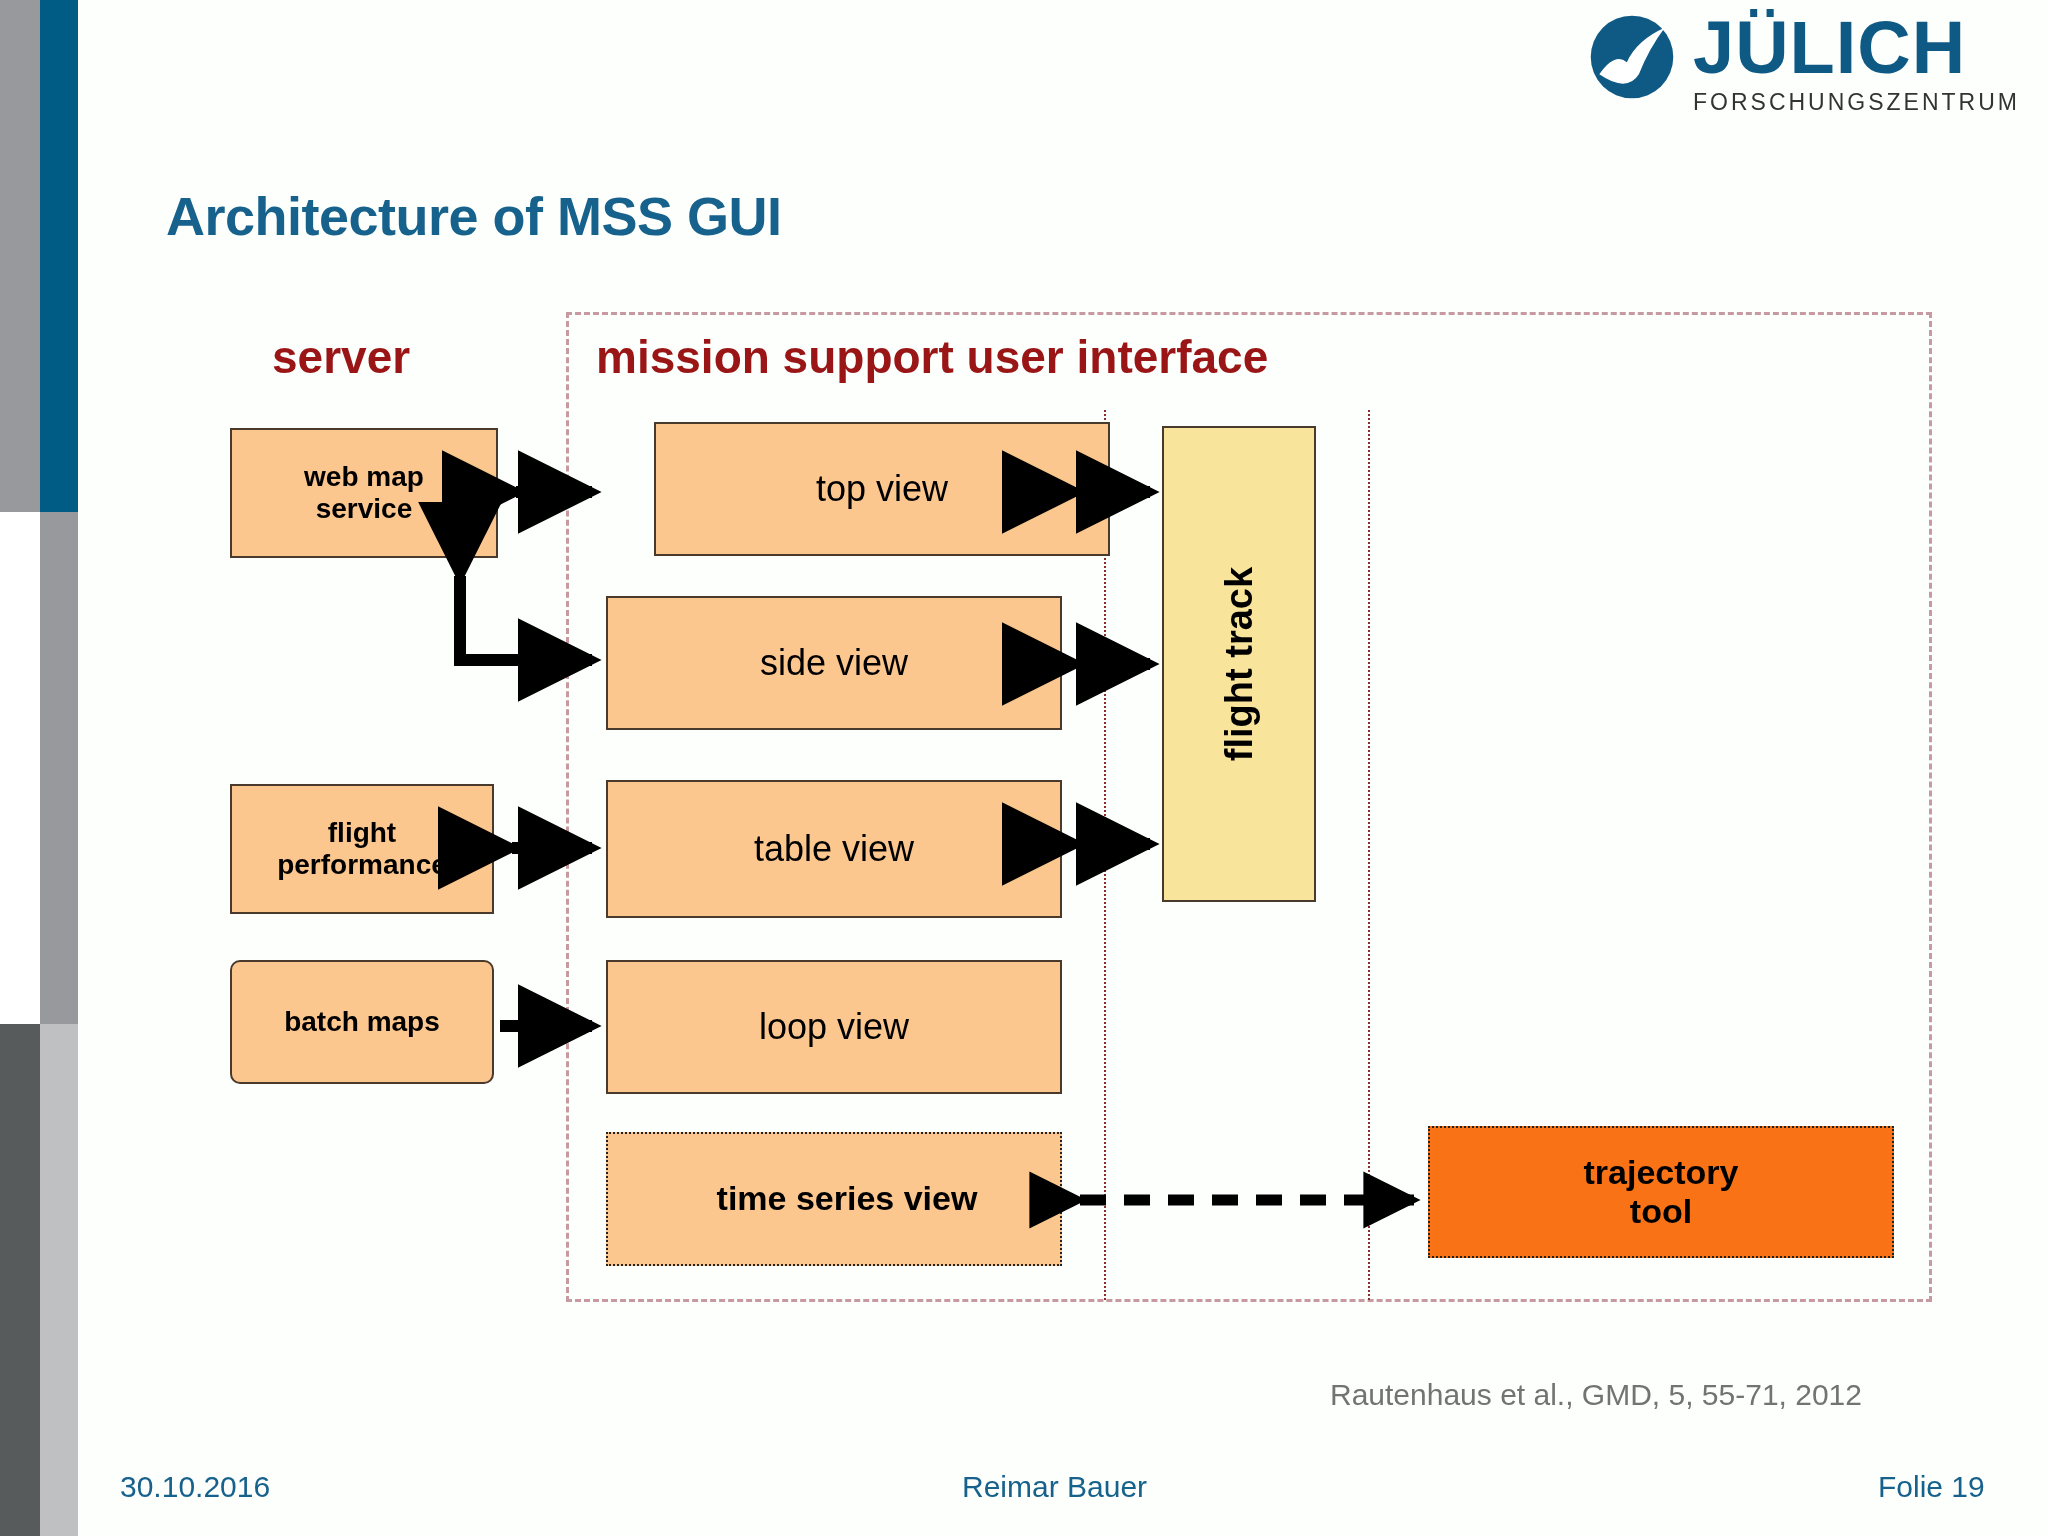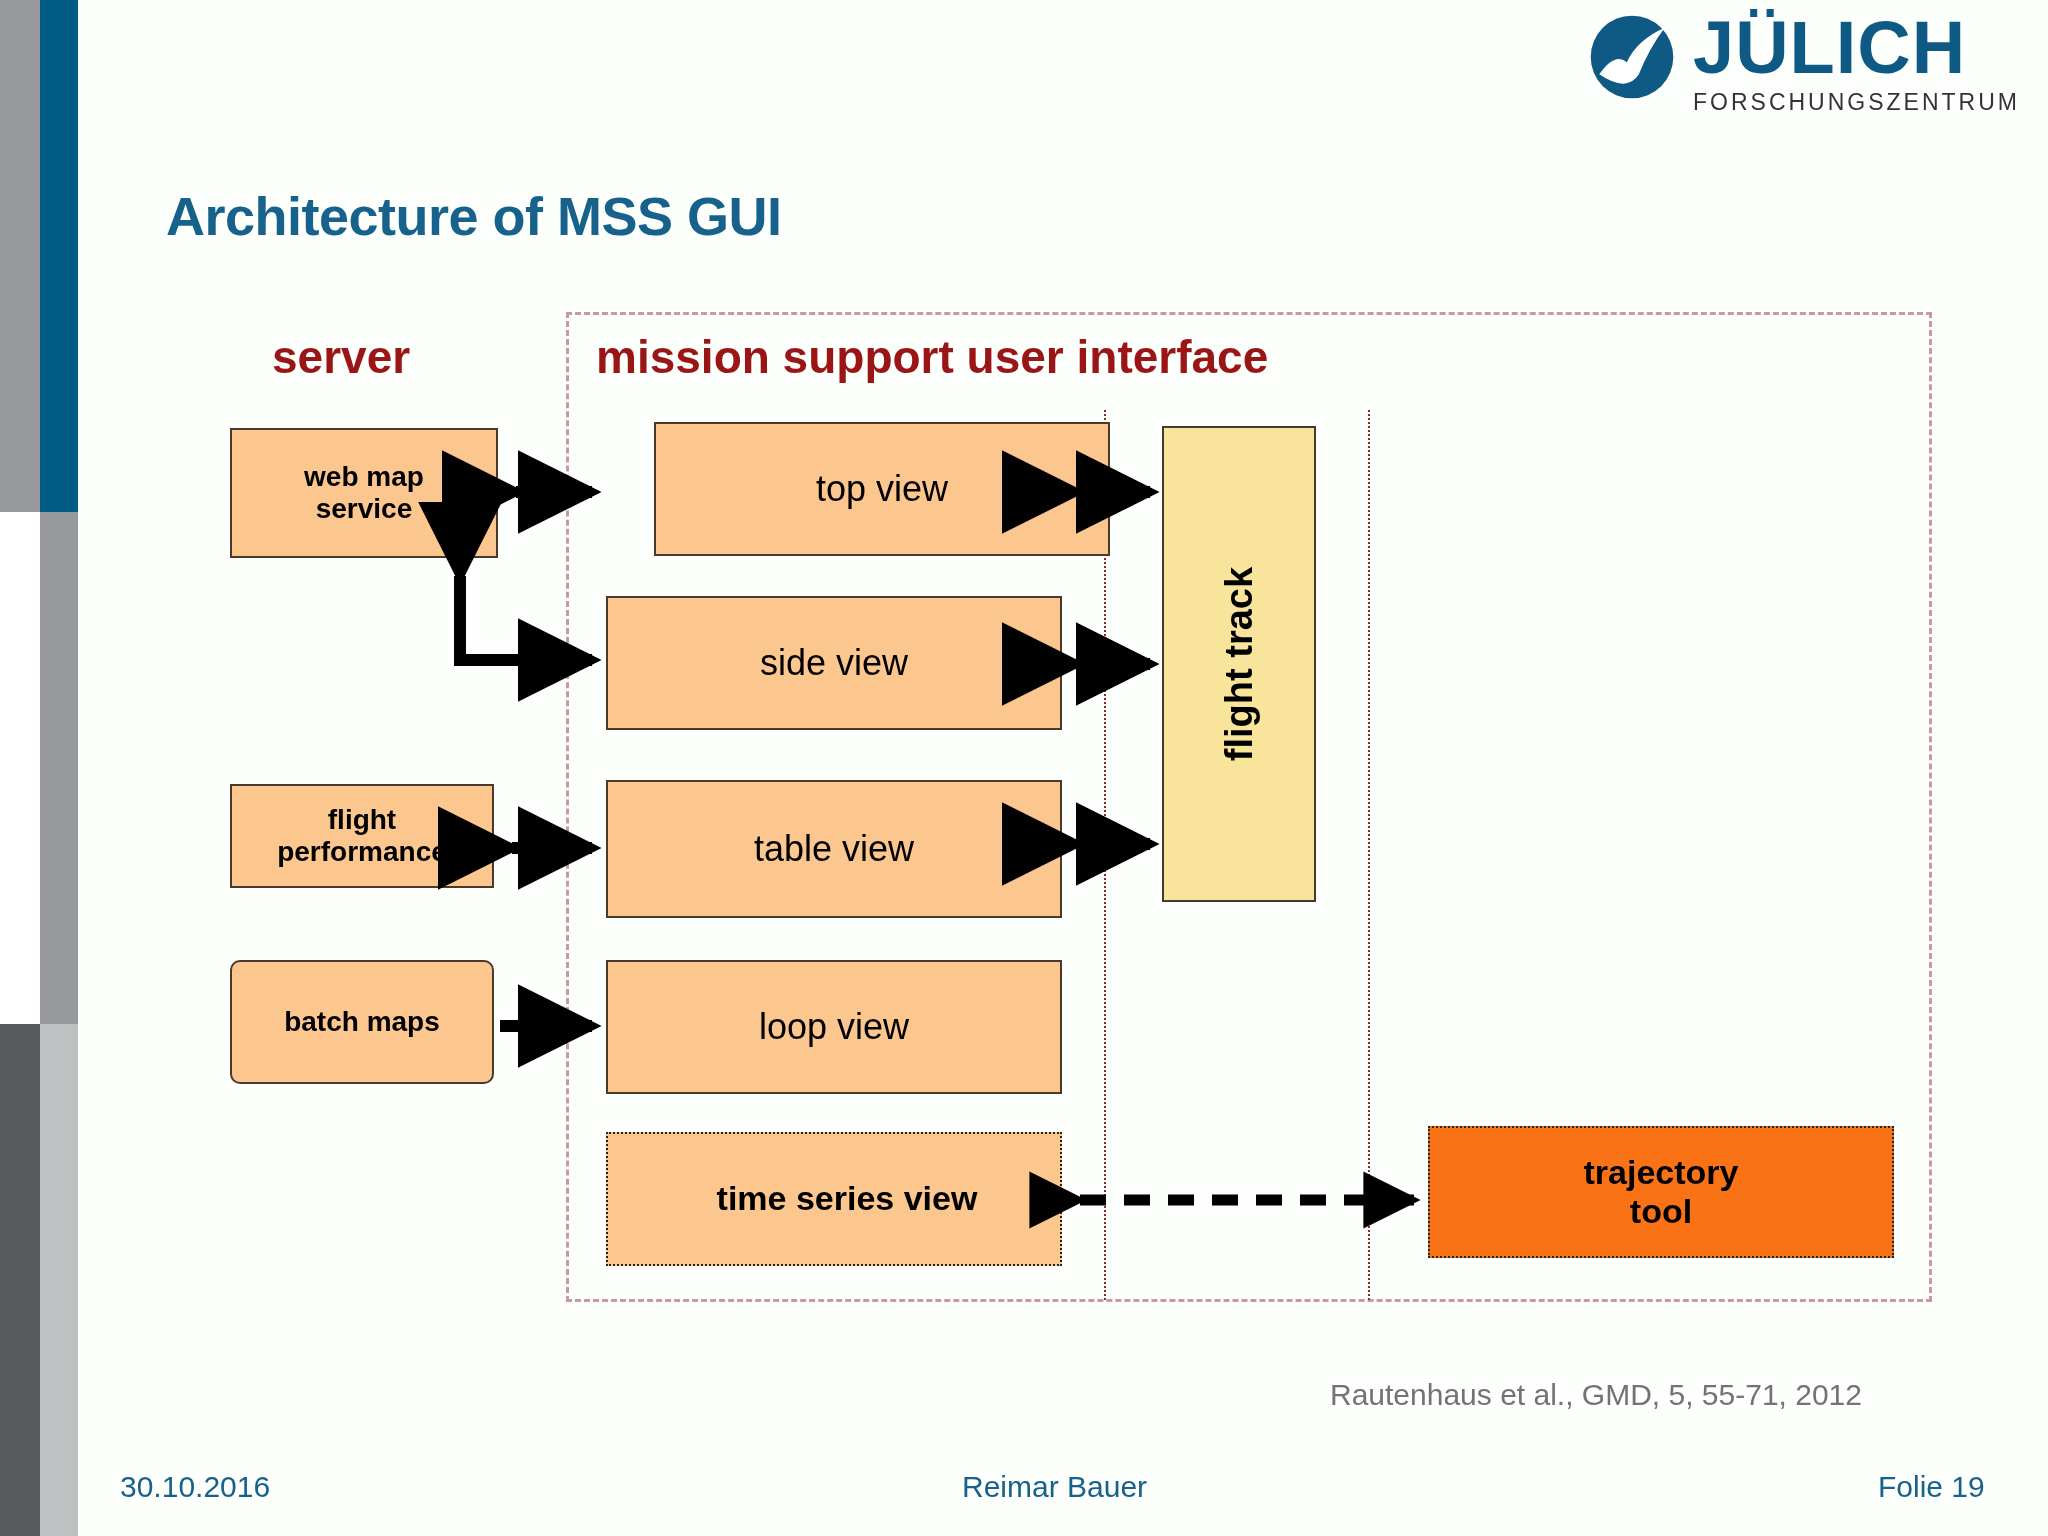--- a/index.html
+++ b/index.html
@@ -74,21 +74,21 @@
   .box-yellow { background: #f8e49b; border: 2px solid #4a3a2c; }
   .box-green  { background: #f97316; border: 2px dotted #222222; }
   .box-dotted-orange { background: #fcc68f; border: 2px dotted #222222; }
 
   .lbl-bold { font-weight: 700; font-size: 28px; }
   .lbl-reg  { font-weight: 400; font-size: 36px; }
   .lbl-bold-lg { font-weight: 700; font-size: 34px; }
 
   
   .b-wms    { left: 230px;  top: 428px;  width: 268px; height: 130px; }
-  .b-flperf { left: 230px;  top: 784px;  width: 264px; height: 104px; }
+  .b-flperf { left: 230px;  top: 784px;  width: 264px; height: 130px; }
   .b-batch  { left: 230px;  top: 960px;  width: 264px; height: 124px; border-radius: 10px; }
 
   .b-topview  { left: 606px; top: 422px;  width: 456px; height: 134px; margin-left: 48px; }
   .b-sideview { left: 606px; top: 596px;  width: 456px; height: 134px; }
   .b-tableview{ left: 606px; top: 780px;  width: 456px; height: 138px; }
   .b-loopview { left: 606px; top: 960px;  width: 456px; height: 134px; }
   .b-tsview   { left: 606px; top: 1132px; width: 456px; height: 134px; padding-left: 26px; }
 
   .b-flighttrack { left: 1162px; top: 426px; width: 154px; height: 476px; }
   .ft-label {

